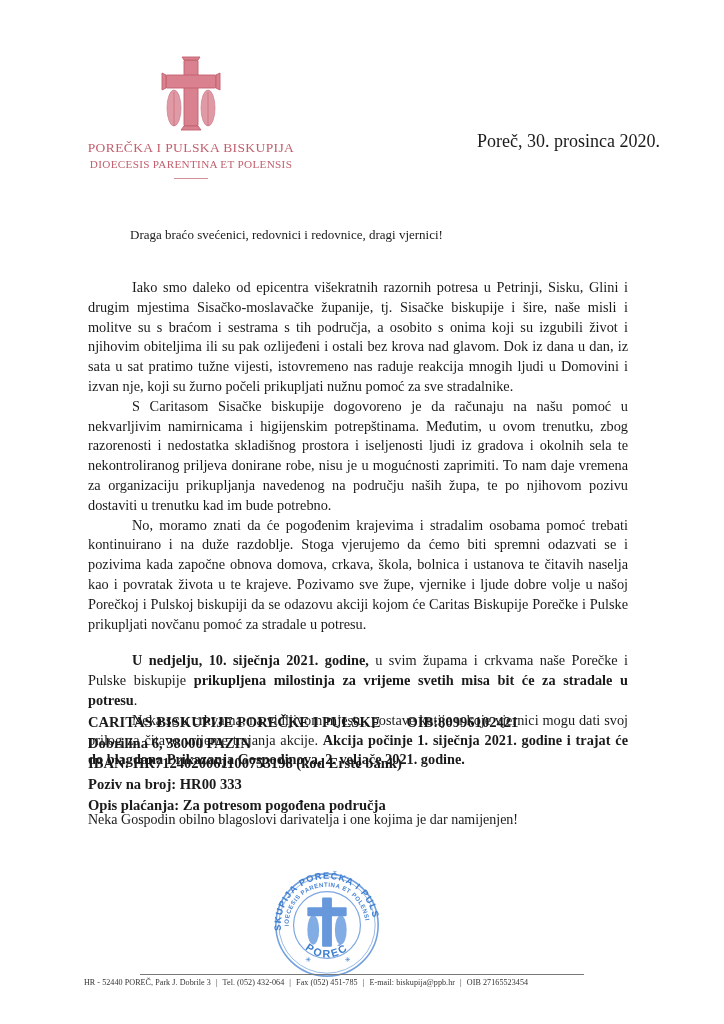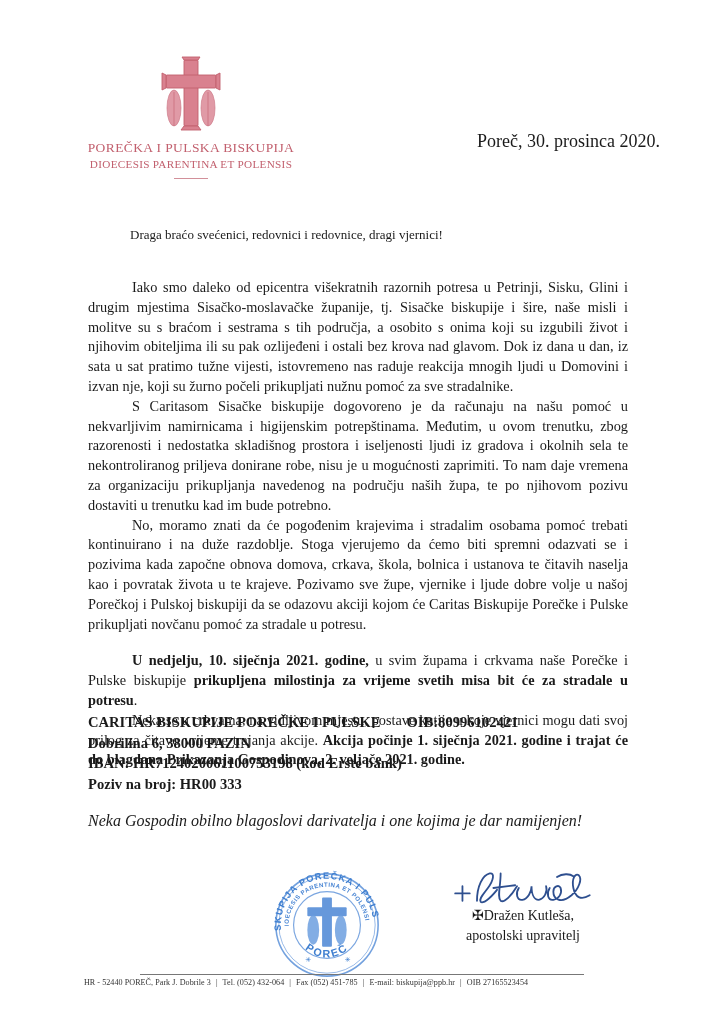--- a/index.html
+++ b/index.html
@@ -106,22 +106,21 @@
     font-weight: 700;
     font-size: 14.6px;
     line-height: 1.42;
     white-space: nowrap;
   }
   .acct .oib-gap { display: inline-block; width: 26px; }
   .closing {
     position: absolute;
     left: 88px;
     top: 800px;
-    font-size: 16px;
-    font-style: italic;
+    font-size: 14px;
   }
 
   
   .seal {
     position: absolute;
     left: 268px;
     top: 854px;
     width: 118px;
     height: 118px;
   }
@@ -218,20 +217,21 @@
     <div class="gap-md"></div>
     <p class="para"><strong>U nedjelju, 10. siječnja 2021. godine,</strong><span> u svim župama i crkvama naše Porečke i Pulske biskupije </span><strong>prikupljena milostinja za vrijeme svetih misa bit će za stradale u potresu</strong><span>.</span></p>
     <p class="para"><span>Neka se u crkvama, na vidljivom mjestu, postave kutije u koje vjernici mogu dati svoj prilog za čitavo vrijeme trajanja akcije. </span><strong>Akcija počinje 1. siječnja 2021. godine i trajat će do blagdana Prikazanja Gospodinova, 2. veljače 2021. godine.</strong></p>
   </div>
 
   <div class="acct">
     <div><span>CARITAS BISKUPIJE POREČKE I PULSKE</span><span class="oib-gap"></span><span>OIB:80996102421</span></div>
     <div>Dobrilina 6,  38000 PAZIN</div>
     <div>IBAN: HR7124020061100753198  (kod Erste bank)</div>
     <div>Poziv na broj: HR00 333</div>
+    <div>Opis plaćanja: Za potresom pogođena područja</div>
   </div>
 
   <div class="closing">Neka Gospodin obilno blagoslovi darivatelja i one kojima je dar namijenjen!</div>
 
   <svg class="seal" viewBox="0 0 120 120">
     <defs>
       <path id="outerArc" d="M 60,60 m -47,0 a 47,47 0 1,1 94,0" transform="rotate(-5 60 60)" fill="none"></path>
       <path id="innerArc" d="M 60,60 m -39,0 a 39,39 0 1,1 78,0" transform="rotate(-4 60 60)" fill="none"></path>
       <path id="bottomArc" d="M 60,60 m -33,0 a 33,33 0 1,0 66,0" fill="none"></path>
     </defs>
@@ -252,35 +252,20 @@
       <rect x="40" y="42" width="40" height="9" rx="1"></rect>
     </g>
     <g fill="#6d9fe0" opacity="0.85">
       <ellipse cx="46" cy="65" rx="6" ry="15"></ellipse>
       <ellipse cx="74" cy="65" rx="6" ry="15"></ellipse>
     </g>
     <text x="38" y="98" font-family="Liberation Sans, sans-serif" font-size="7" fill="#3f7fd0">✳</text>
     <text x="78" y="98" font-family="Liberation Sans, sans-serif" font-size="7" fill="#3f7fd0">✳</text>
   </svg>
 
-  <div class="sigblock">
-    <svg class="sig-script" viewBox="0 0 190 44">
-      <g fill="none" stroke="#2e4f8f" stroke-width="2" stroke-linecap="round">
-        <path d="M20,28 L36,28 M28,20 L28,36"></path>
-        <path d="M44,36 C44,20 50,8 58,6 C64,5 62,14 56,22 C50,30 46,34 48,37 C50,40 58,34 66,24"></path>
-        <path d="M70,6 C70,20 66,32 70,36 C74,39 82,30 88,20"></path>
-        <path d="M62,22 L86,19"></path>
-        <path d="M90,22 C86,28 88,36 94,35 C100,34 104,26 104,20 C104,27 106,35 112,35 C118,34 122,26 120,20"></path>
-        <path d="M124,22 C120,28 122,36 128,35 C134,34 138,28 136,22 C134,18 128,20 128,26 C128,34 136,40 148,30 C156,23 160,12 156,8 C152,5 148,12 150,22 C152,32 158,36 168,30"></path>
-        <path d="M132,10 C138,6 146,6 150,9"></path>
-      </g>
-    </svg>
-    <div class="sig-name">✠Dražen Kutleša,</div>
-    <div class="sig-title">apostolski upravitelj</div>
-  </div>
 
   <div class="footer-rule"></div>
   <div class="footer">
     <span>HR - 52440 POREČ, Park J. Dobrile 3</span>
     <span class="sep">|</span>
     <span>Tel. (052) 432-064</span>
     <span class="sep">|</span>
     <span>Fax (052) 451-785</span>
     <span class="sep">|</span>
     <span>E-mail: biskupija@ppb.hr</span>

